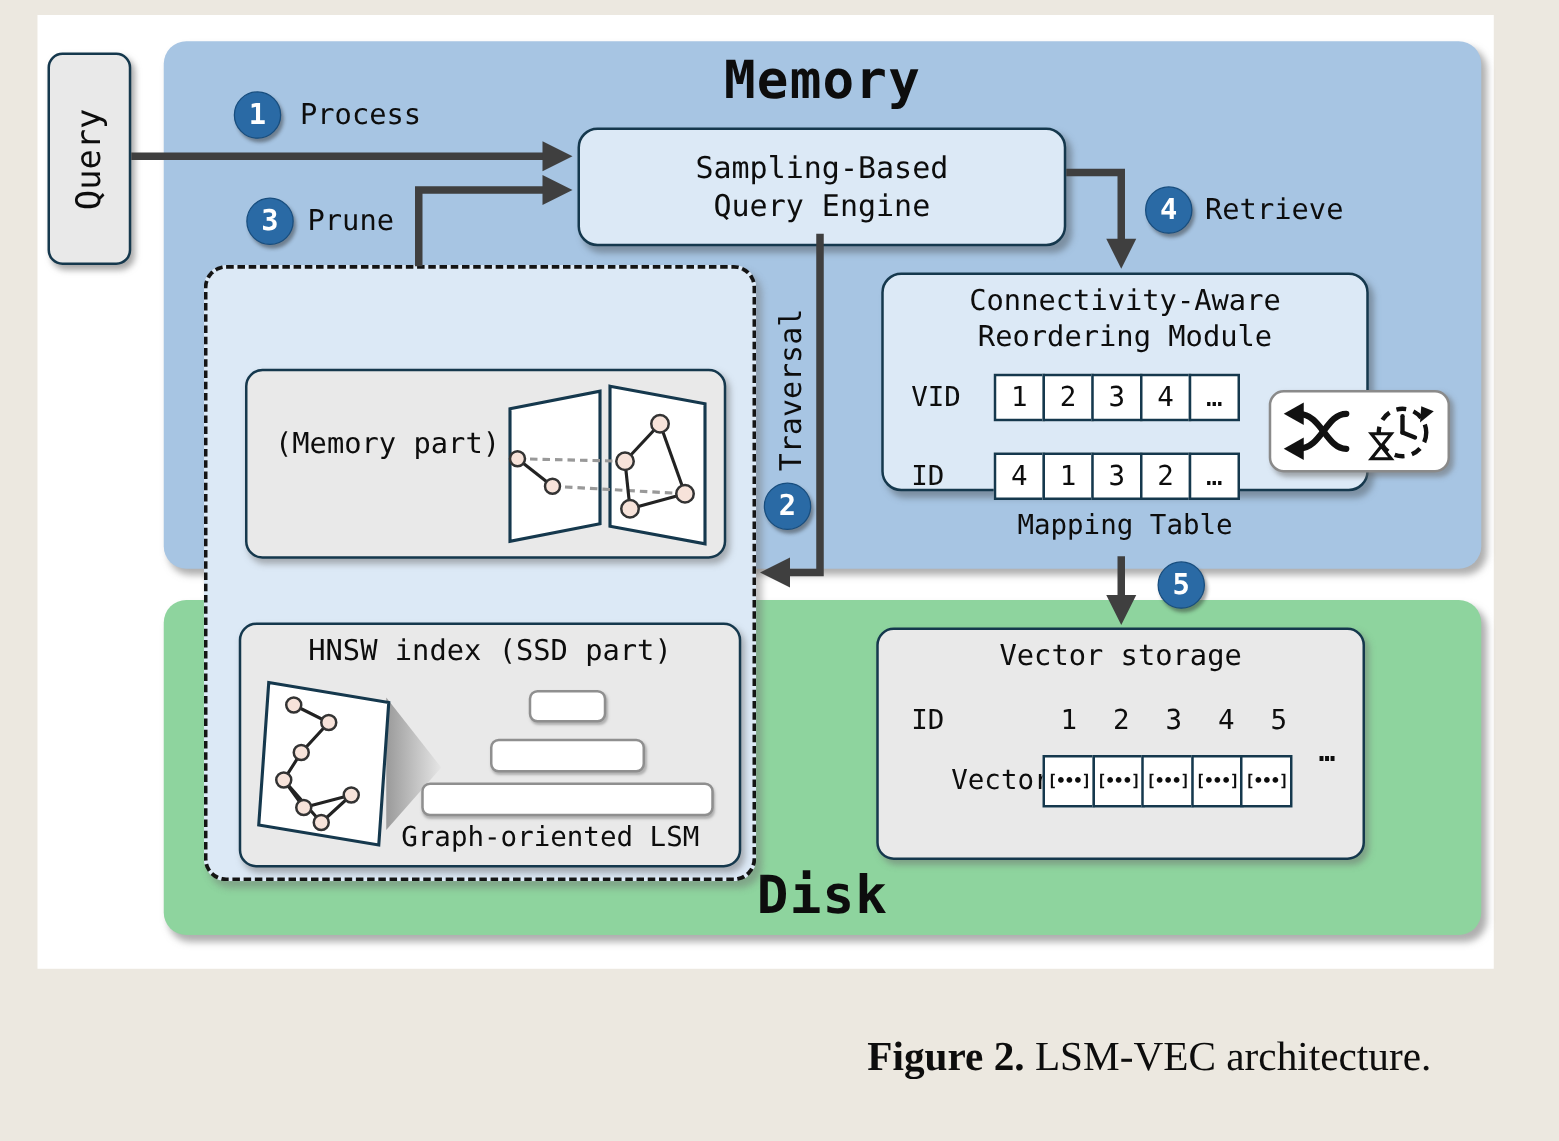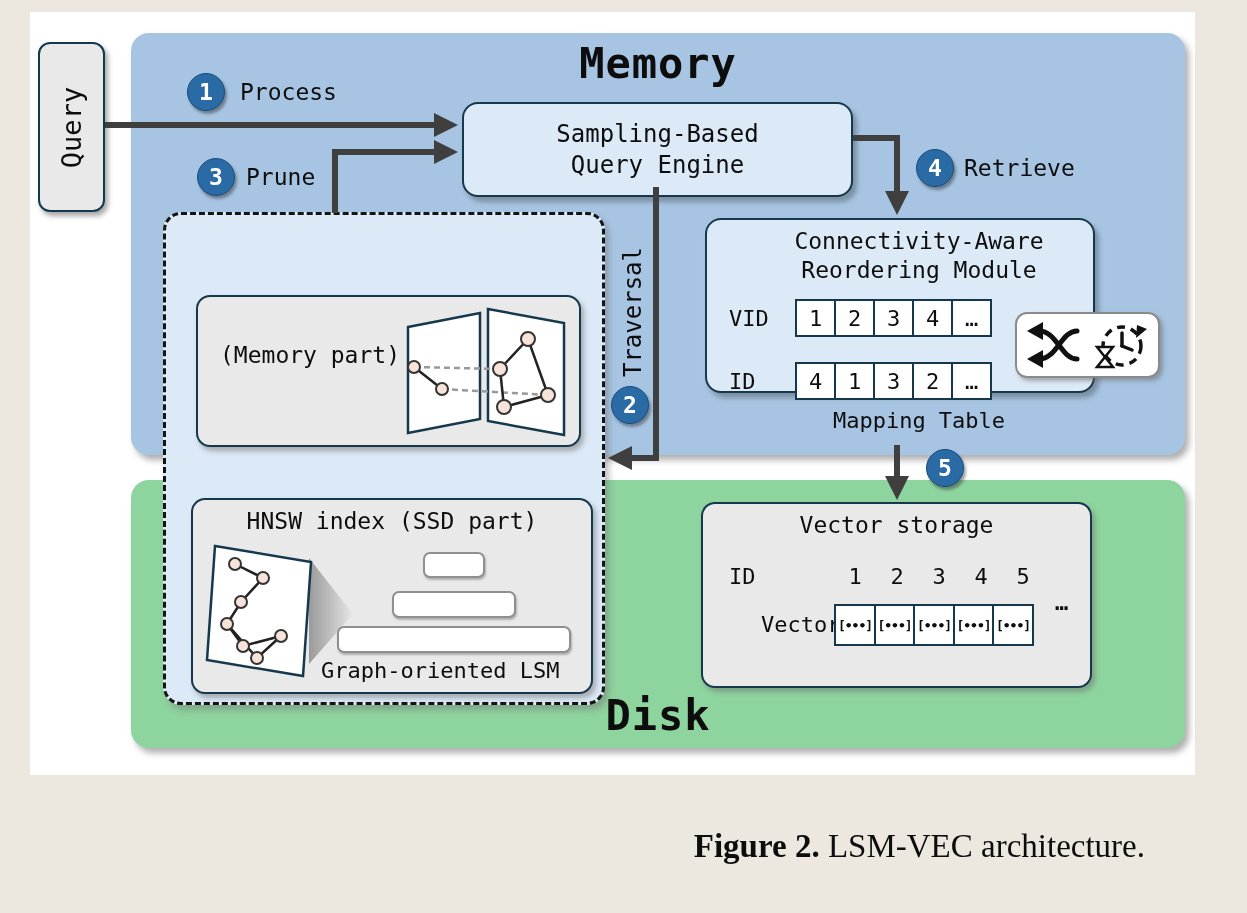--- a/index.html
+++ b/index.html
@@ -33,21 +33,21 @@
   .lsm-title{position:absolute;top:12px;left:0;width:100%;text-align:center;font-size:23px;line-height:30px;font-weight:500;}
   .hnsw-mem{left:30px;top:80px;width:385px;height:152px;position:absolute;}
   .hnsw-mem .txt{position:absolute;left:22px;top:42px;font-size:23px;line-height:33px;font-weight:500;}
   .hnsw-ssd{left:25px;top:283px;width:402px;height:196px;position:absolute;}
   .hnsw-ssd .ttl{position:absolute;top:8px;width:100%;text-align:center;font-size:23px;font-weight:500;}
   .level{position:absolute;background:#fff;border:2px solid #8f8f8f;border-radius:7px;box-shadow:1px 2px 2px rgba(120,120,120,.5);}
   .lvl1{left:230px;top:52px;width:62px;height:26px;}
   .lvl2{left:199px;top:91px;width:124px;height:27px;}
   .lvl3{left:144px;top:126px;width:234px;height:27px;}
   .ssd-cap{position:absolute;left:128px;top:158px;font-size:22px;font-weight:500;}
-  .connect{left:705px;top:218px;width:390px;height:175px;padding-left:19px;}
+  .connect{left:705px;top:218px;width:390px;height:175px;}
   .connect .ttl{position:absolute;top:7px;width:100%;text-align:center;font-size:23px;line-height:29px;font-weight:500;}
   .map-row{position:absolute;left:0;width:100%;display:flex;align-items:center;}
   .map-row .rlabel{position:absolute;left:22px;font-size:22px;font-weight:500;}
   .cells{position:absolute;left:88px;display:flex;}
   .cell{width:41px;height:38px;background:#fff;border:2px solid var(--box-border);margin-left:-2px;
     display:flex;align-items:center;justify-content:center;font-size:22px;font-weight:500;}
   .cell:first-child{margin-left:0;}
   .map-cap{position:absolute;top:188px;width:100%;text-align:center;font-size:22px;font-weight:500;}
   .icon-box{left:1015px;top:312px;width:145px;height:66px;background:#fff;border:2px solid #8a8a8a;
     border-radius:12px;z-index:7;box-shadow:3px 3px 4px rgba(110,110,110,.55);display:flex;align-items:center;justify-content:center;}

